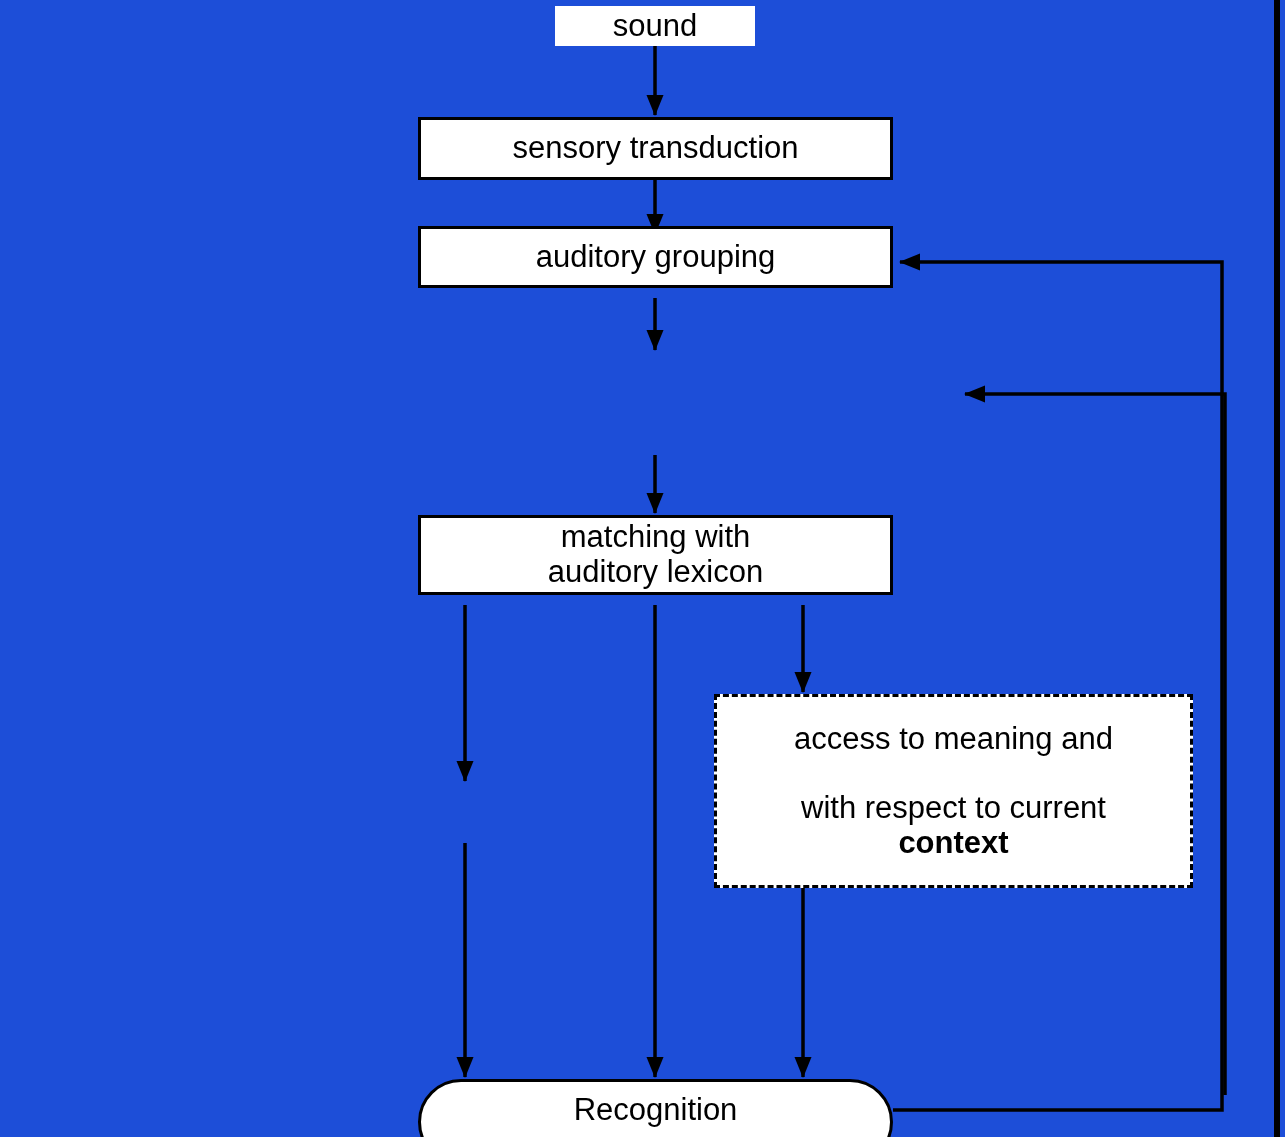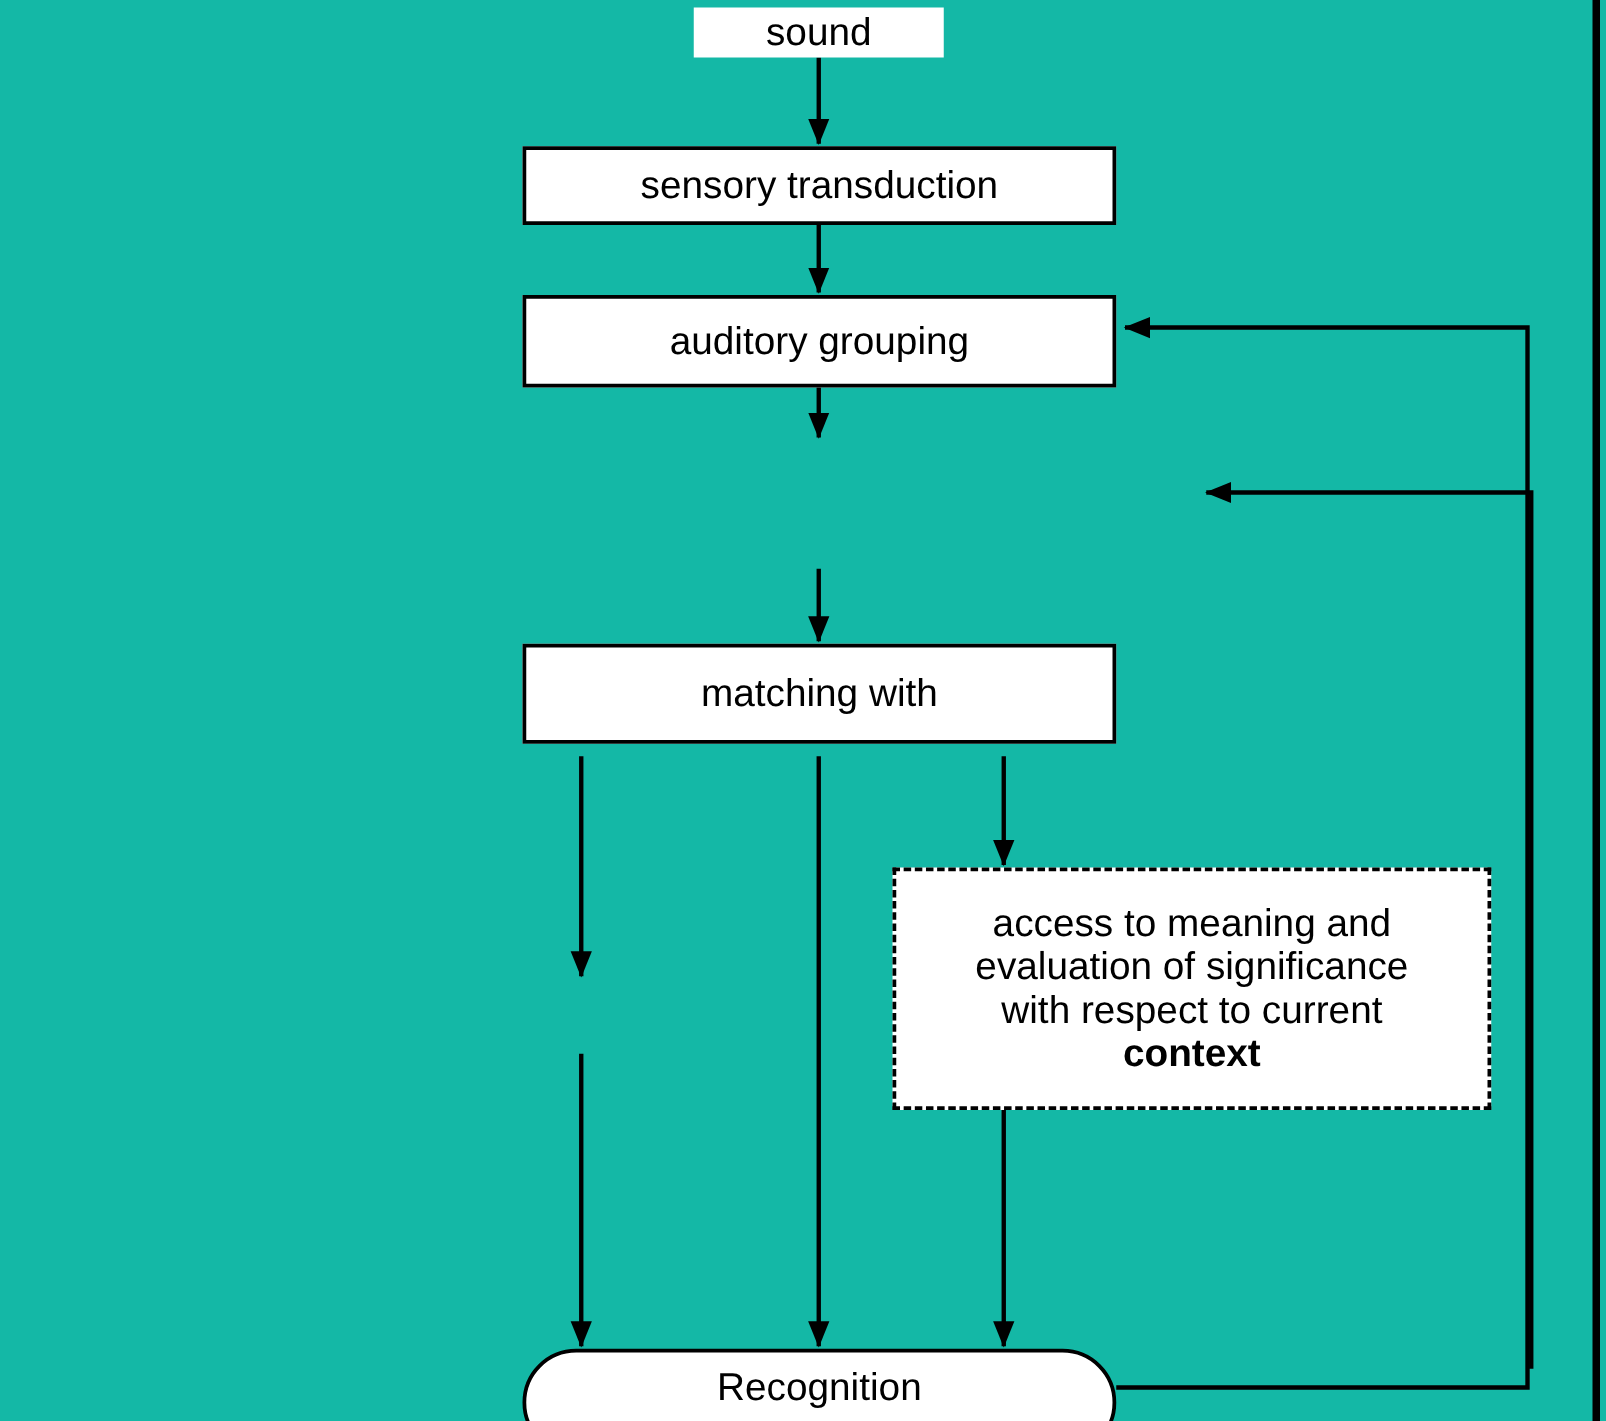--- a/index.html
+++ b/index.html
@@ -8,21 +8,21 @@
     padding: 0;
     background: #ffffff;
   }
   body {
     font-family: "Liberation Sans", sans-serif;
   }
   #stage {
     position: relative;
     width: 1285px;
     height: 1137px;
-    background: #14b8a6;
+    background: #1d4ed8;
     overflow: hidden;
   }
   #edges {
     position: absolute;
     left: 0;
     top: 0;
     width: 1285px;
     height: 1137px;
     pointer-events: none;
   }
@@ -105,36 +105,37 @@
   </svg>
 
   <div class="node node-plain" style="left:555px; top:6px; width:200px; height:40px; font-size:31px;">
     <span class="node-label">sound</span>
   </div>
 
   <div class="node node-solid" style="left:418px; top:117px; width:475px; height:63px; font-size:31px;">
     <span class="node-label">sensory transduction</span>
   </div>
 
-  <div class="node node-solid" style="left:418px; top:236px; width:475px; height:74px; font-size:31px;">
+  <div class="node node-solid" style="left:418px; top:226px; width:475px; height:62px; font-size:31px;">
     <span class="node-label">auditory grouping</span>
   </div>
 
 
   <div class="node node-solid" style="left:418px; top:515px; width:475px; height:80px; font-size:31px;">
     <span class="node-label">
       <span>matching with</span><br>
+      <span>auditory lexicon</span>
     </span>
   </div>
 
 
   <div class="node node-dashed" style="left:714px; top:694px; width:479px; height:194px; font-size:31px;">
     <span class="node-label">
       <span>access to meaning and</span><br>
-      <span>evaluation of significance</span><br>
+      <br>
       <span>with respect to current</span><br>
       <strong class="f-bold">context</strong>
     </span>
   </div>
 
   <div class="node node-stadium" style="left:418px; top:1079px; width:475px; height:86px; font-size:31px;">
     <span class="node-label" style="padding-bottom:24px;">Recognition</span>
   </div>
 
   <div class="page-edge" style="left:1274px; top:0; width:6px; height:1137px;"></div>

